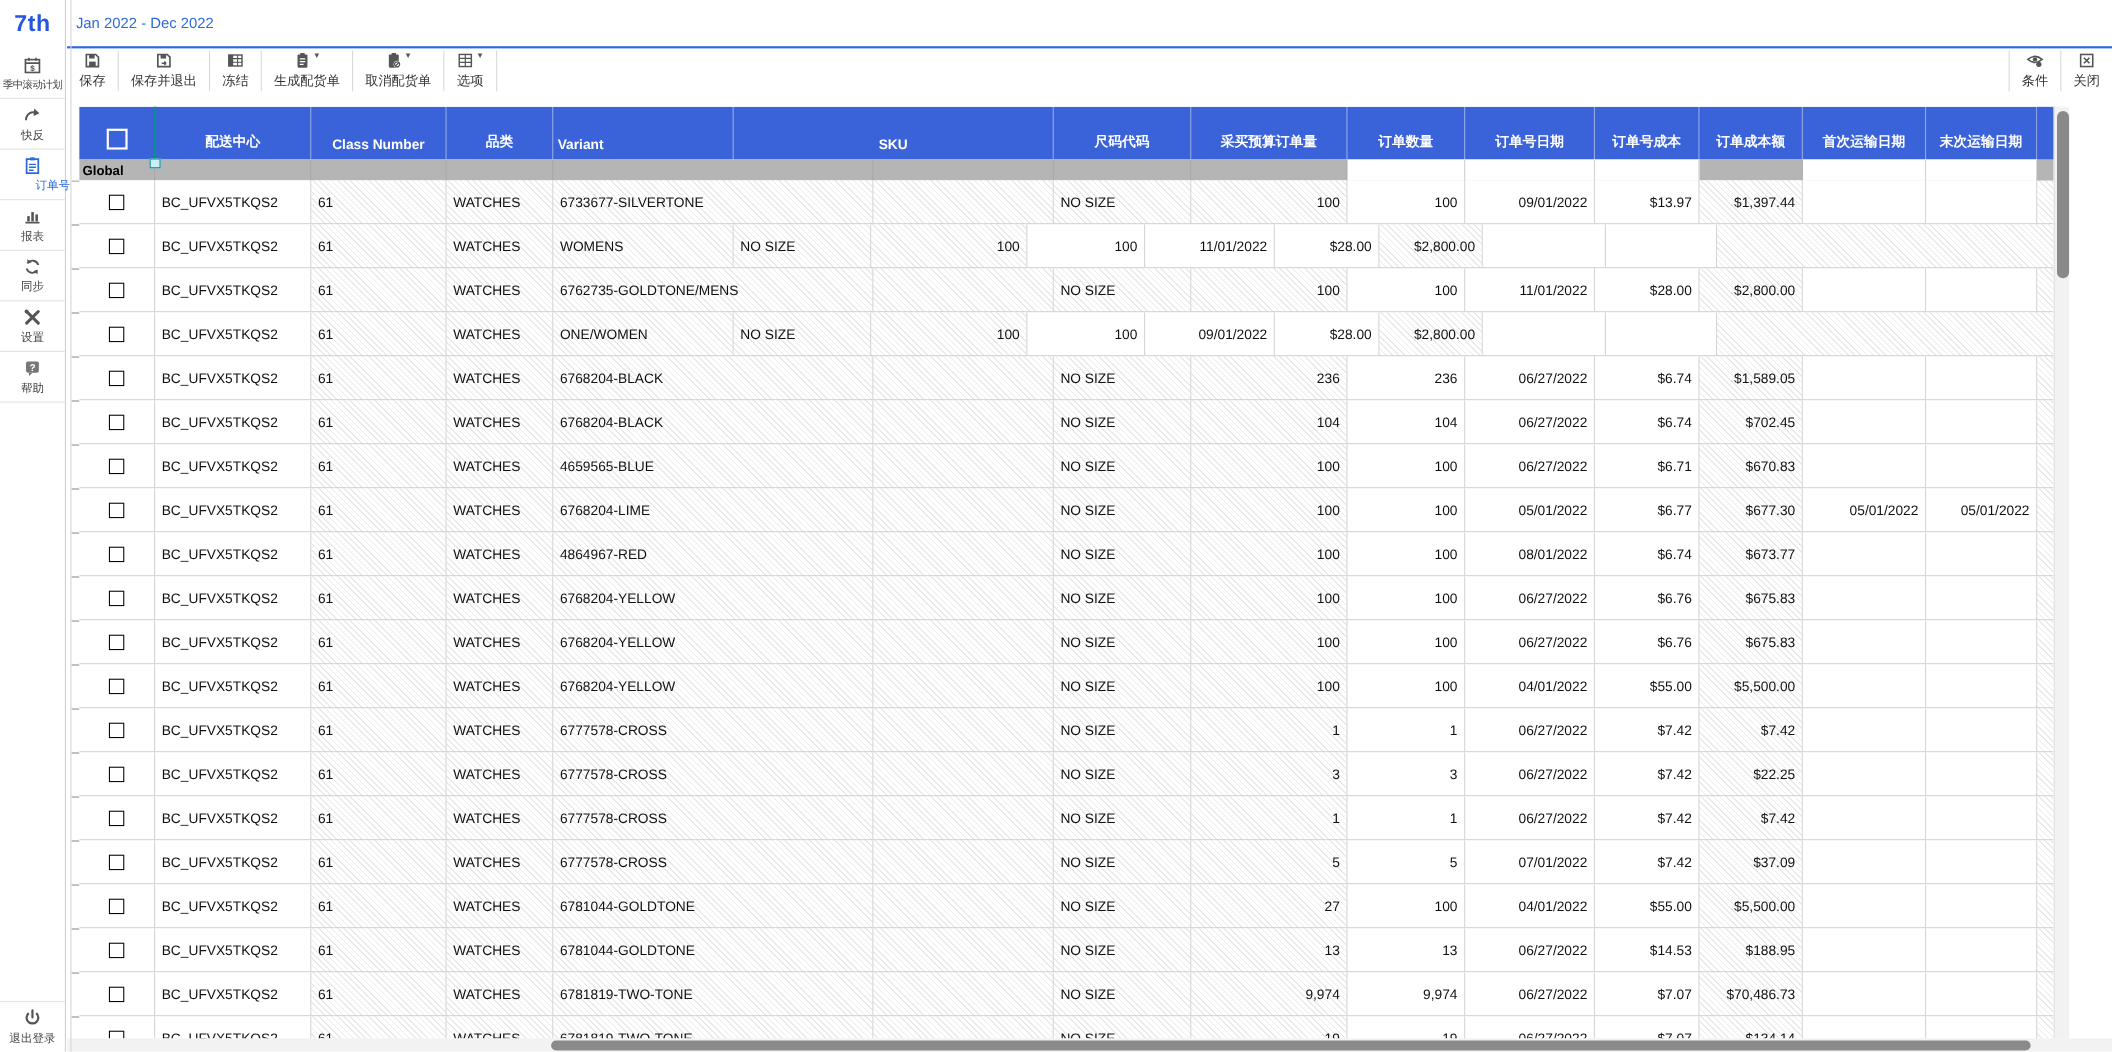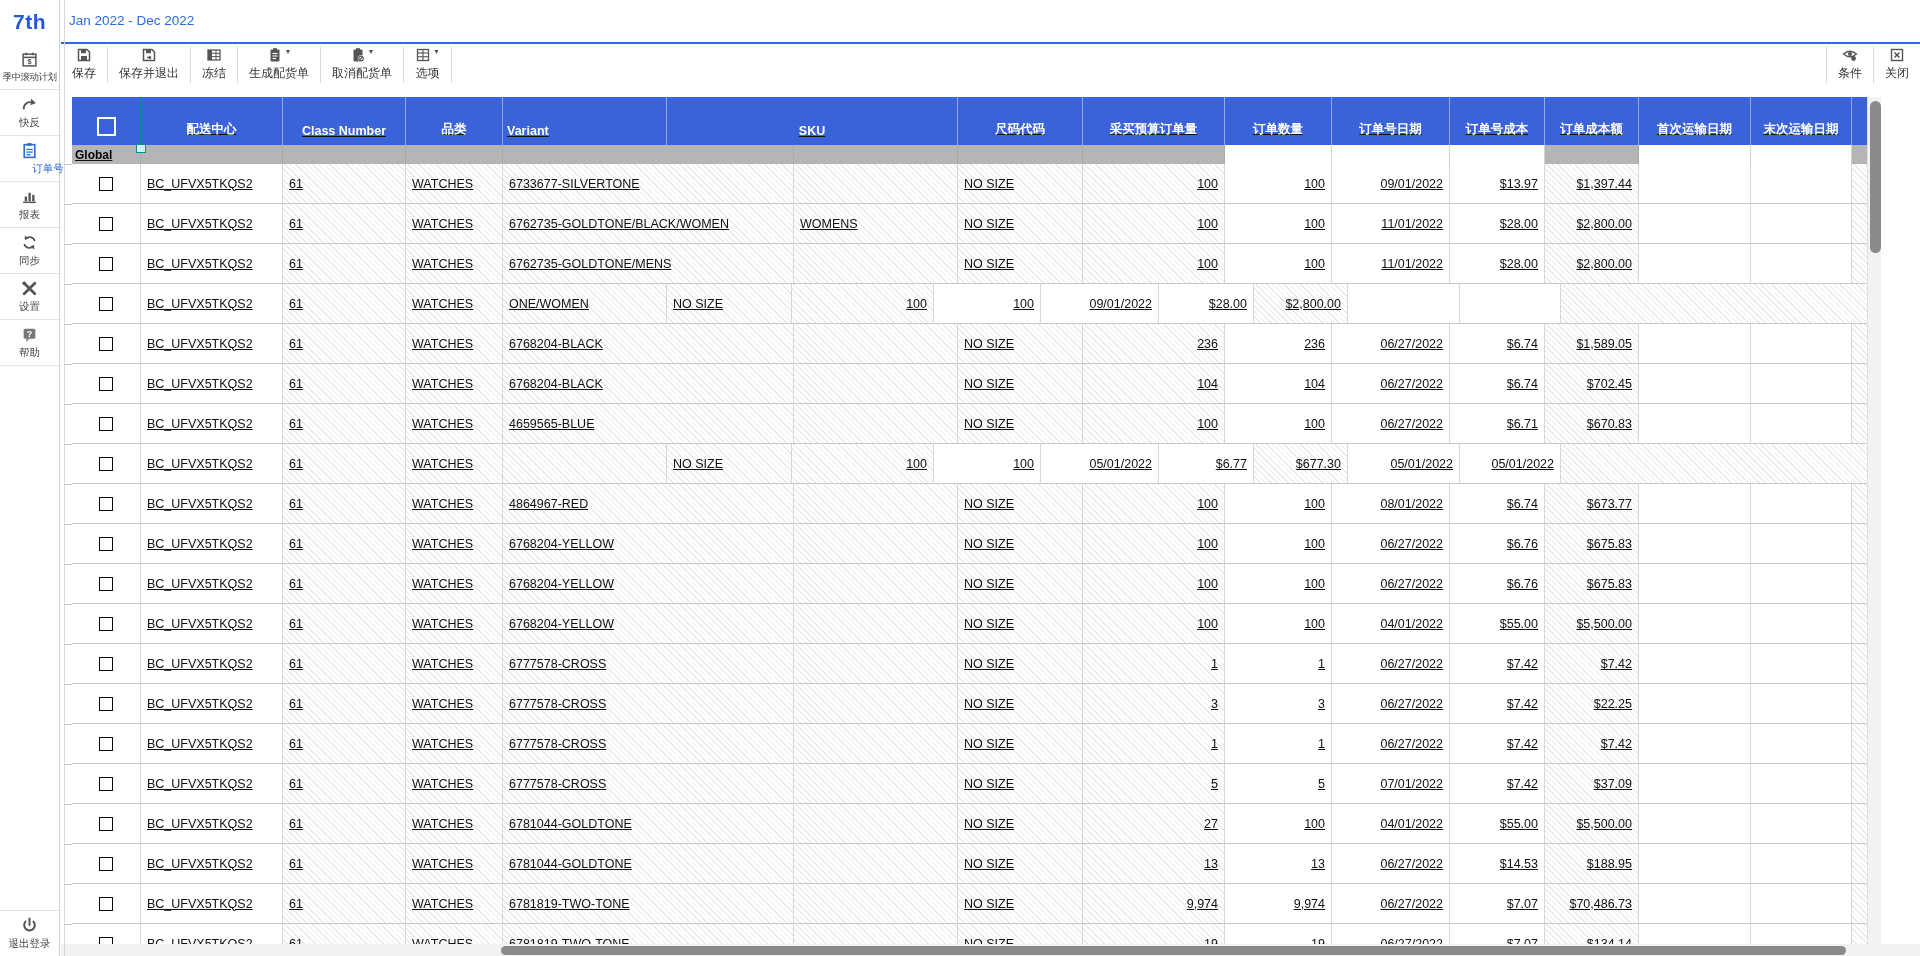--- a/index.html
+++ b/index.html
@@ -37,21 +37,21 @@
   .tbtn .ticon-row { display:flex; align-items:flex-start; gap:2px; height:16px; }
   .tbtn .lbl { font-size:12px; color:#333; white-space:nowrap; }
   .caret { font-size:7px; color:#555; line-height:10px; }
   .ticon { width:16px; height:16px; }
   .tb-right { position:absolute; right:0; top:0; height:37px; display:flex; }
   .tb-right .tbtn { border-left:1px solid #d9d9d9; border-right:none; }
 
   
   .gutter { position:absolute; left:65px; top:164px; width:7px; height:780px;
     background:repeating-linear-gradient(to bottom, #c2c2c2 0 1px, transparent 1px 40px); z-index:3; }
-  .grid { position:absolute; left:72px; top:97px; width:1795px; height:847px; overflow:hidden; background:#fff;text-decoration:underline; }
+  .grid { position:absolute; left:72px; top:97px; width:1795px; height:847px; overflow:hidden; background:#fff; }
   .ghead { display:flex; height:48px; background:#3a63d9; }
   .th { display:flex; align-items:flex-end; justify-content:center; padding:0 4px 7px;
     color:#fff; font-weight:bold; font-size:12.5px; border-right:1px solid rgba(255,255,255,0.45);
     white-space:nowrap; overflow:hidden; cursor:pointer; }
   .th.al { justify-content:flex-start; }
   .th-filler { flex:1; background:#3a63d9; }
   .hcb { width:19px; height:19px; border:2px solid #fff; background:transparent; margin-bottom:2px; }
 
   .grow { display:flex; height:19px; background:#b5b5b5; font-size:12px; }
   .gcell { border-right:1px solid #a9a9a9; height:100%; overflow:visible; display:flex; align-items:center; }
@@ -334,21 +334,20 @@
         <div class="td ar" style="width: 101px;"></div>
         <div class="td-filler hatch"></div>
       </div>
       <div class="tr">
         <div class="td ac" style="width: 69px;">
           <span class="cb"></span>
         </div>
         <div class="td " style="width: 142px;">BC_UFVX5TKQS2</div>
         <div class="td  hatch" style="width: 123px;">61</div>
         <div class="td  hatch" style="width: 97px;">WATCHES</div>
-        <div class="td  hatch" style="width: 291px;">6762735-GOLDTONE/BLACK/WOMEN</div>
         <div class="td  hatch" style="width: 164px;">WOMENS</div>
         <div class="td  hatch" style="width: 125px;">NO SIZE</div>
         <div class="td ar hatch" style="width: 142px;">100</div>
         <div class="td ar" style="width: 107px;">100</div>
         <div class="td ar" style="width: 118px;">11/01/2022</div>
         <div class="td ar" style="width: 95px;">$28.00</div>
         <div class="td ar hatch" style="width: 94px;">$2,800.00</div>
         <div class="td ar" style="width: 112px;"></div>
         <div class="td ar" style="width: 101px;"></div>
         <div class="td-filler hatch"></div>
@@ -447,20 +446,21 @@
         <div class="td ar" style="width: 101px;"></div>
         <div class="td-filler hatch"></div>
       </div>
       <div class="tr">
         <div class="td ac" style="width: 69px;">
           <span class="cb"></span>
         </div>
         <div class="td " style="width: 142px;">BC_UFVX5TKQS2</div>
         <div class="td  hatch" style="width: 123px;">61</div>
         <div class="td  hatch" style="width: 97px;">WATCHES</div>
+        <div class="td  hatch" style="width: 291px;">6768204-LIME</div>
         <div class="td  hatch" style="width: 164px;"></div>
         <div class="td  hatch" style="width: 125px;">NO SIZE</div>
         <div class="td ar hatch" style="width: 142px;">100</div>
         <div class="td ar" style="width: 107px;">100</div>
         <div class="td ar" style="width: 118px;">05/01/2022</div>
         <div class="td ar" style="width: 95px;">$6.77</div>
         <div class="td ar hatch" style="width: 94px;">$677.30</div>
         <div class="td ar" style="width: 112px;">05/01/2022</div>
         <div class="td ar" style="width: 101px;">05/01/2022</div>
         <div class="td-filler hatch"></div>

